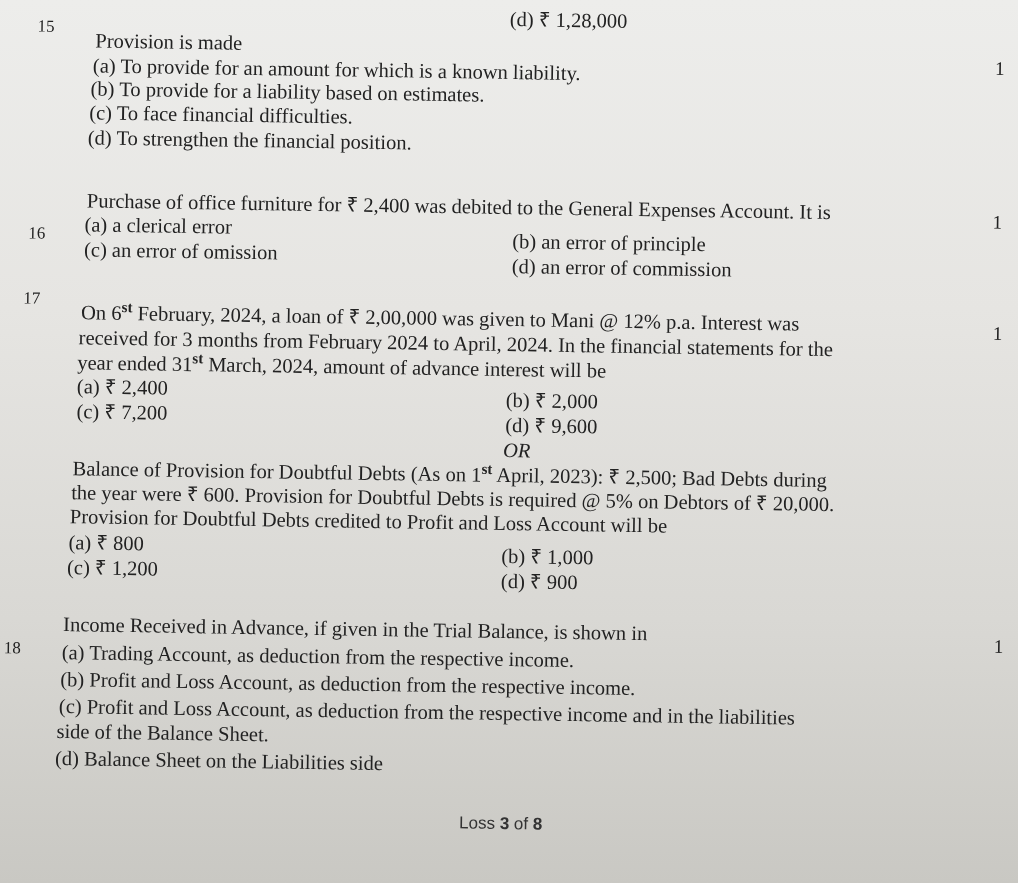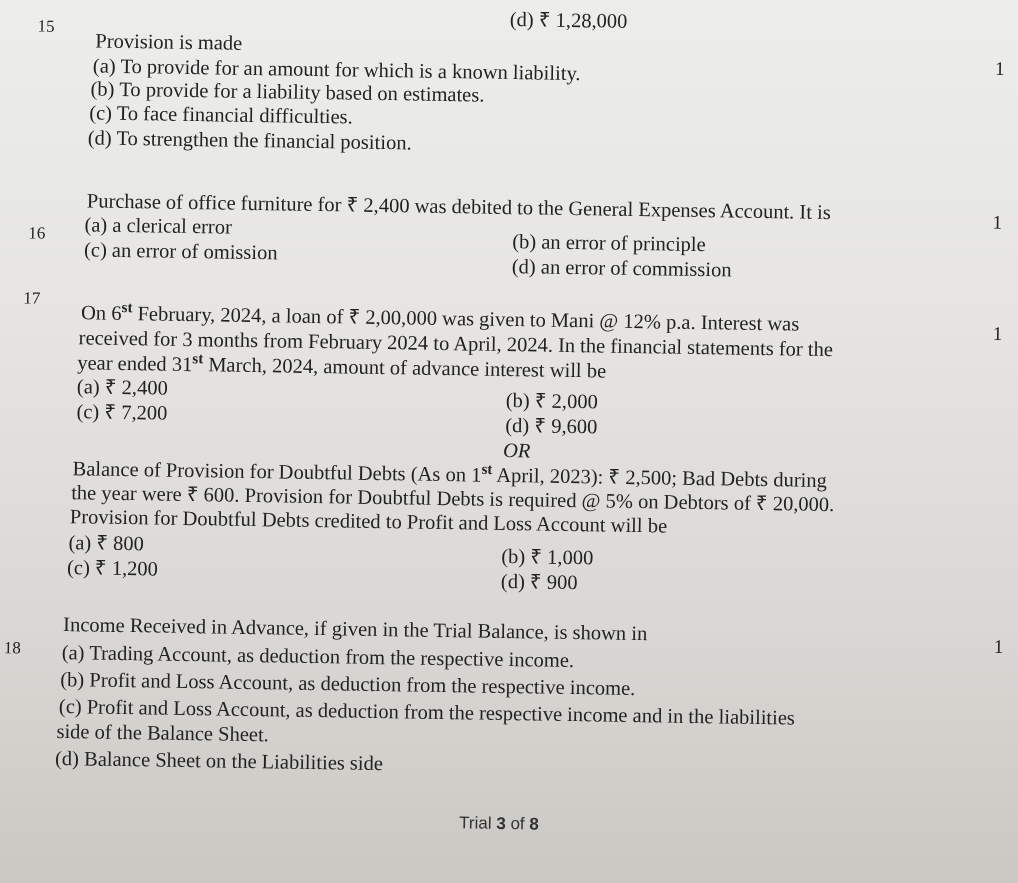--- a/index.html
+++ b/index.html
@@ -77,15 +77,15 @@
     <div class="abs q" style="left:73px; top:612px;">Income Received in Advance, if given in the Trial Balance, is shown in</div>
     <div class="abs q" style="left:72px; top:640px;">(a) Trading Account, as deduction from the respective income.</div>
     <div class="abs q" style="left:71px; top:667px;">(b) Profit and Loss Account, as deduction from the respective income.</div>
     <div class="abs q" style="left:70px; top:694px;">(c) Profit and Loss Account, as deduction from the respective income and in the liabilities</div>
     <div class="abs q" style="left:68px; top:719px;">side of the Balance Sheet.</div>
     <div class="abs q" style="left:67px; top:746px;">(d) Balance Sheet on the Liabilities side</div>
     <div class="abs marks" style="left:1004px; top:620px;">1</div>
   </div>
 
   <div class="abs footer" style="left:472px; top:806px;">
-    <span>Trial </span><b>3</b><span> of </span><b>8</b>
+    <span>Loss </span><b>3</b><span> of </span><b>8</b>
   </div>
 </div>
 
 </body></html>

